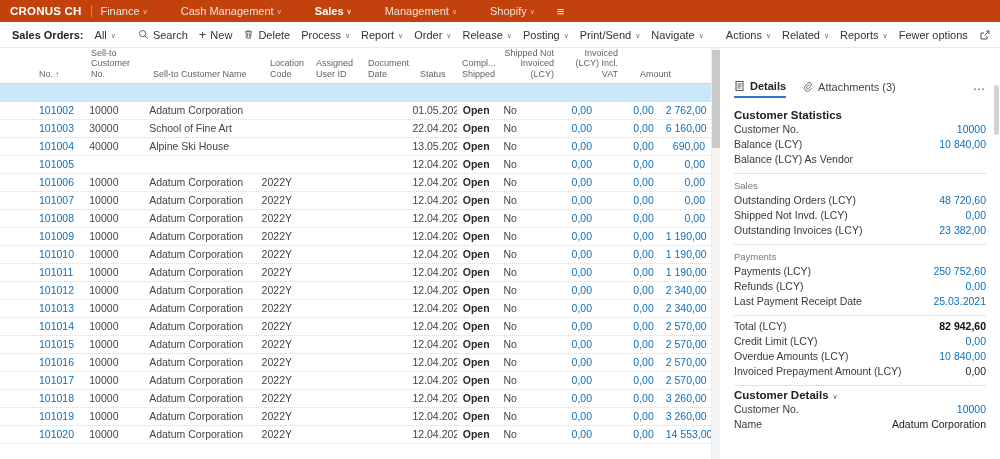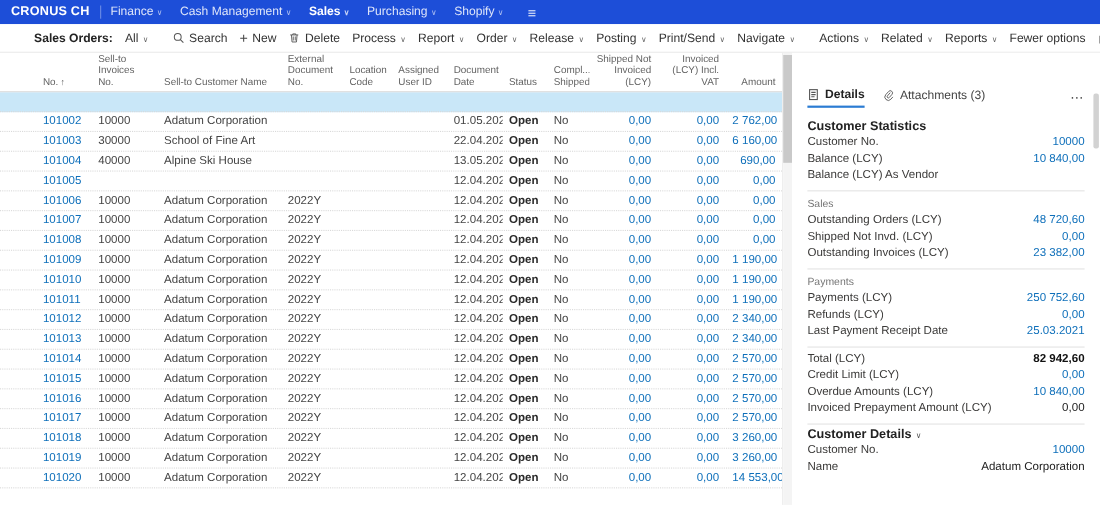--- a/index.html
+++ b/index.html
@@ -1,33 +1,33 @@
 <!DOCTYPE html>
 <html><head>
 <meta charset="utf-8">
 <style>
   * { box-sizing: border-box; margin: 0; padding: 0; }
   html,body { width:1000px; height:459px; overflow:hidden; background:#fff;
     font-family:"Liberation Sans", sans-serif; color:#333; }
 
   
-  .topbar { height:22px; background:#1d4ed8; color:#fff; display:flex; align-items:center;
+  .topbar { height:22px; background:#c2410c; color:#fff; display:flex; align-items:center;
     padding:0 10px; font-size:11px; }
   .company { font-weight:700; font-size:11.5px; letter-spacing:.2px; margin-right:10px; white-space:nowrap; }
   .top-div { width:1px; height:12px; background:rgba(255,255,255,.35); margin:0 8px 0 0; }
-  .nav { display:flex; align-items:center; gap:16px; }
+  .nav { display:flex; align-items:center; gap:33px; }
   .nav-item { display:flex; align-items:center; gap:3px; opacity:.85; white-space:nowrap; cursor:default; }
   .nav-item.active { opacity:1; font-weight:700; }
   .caret { font-size:7px; opacity:.75; position:relative; top:1px; }
   .hamburger { margin-left:22px; font-size:13px; opacity:.9; letter-spacing:-1px; }
 
   
   .toolbar { height:26px; display:flex; align-items:center; gap:11px; padding:0 10px 0 12px;
     border-bottom:1px solid #eaeaea; font-size:11px; color:#333; background:#fff; }
-  .tb-label { font-weight:600; color:#222; white-space:nowrap;margin-left:19px; }
+  .tb-label { font-weight:600; color:#222; white-space:nowrap; }
   .tb-item { display:flex; align-items:center; gap:4px; white-space:nowrap; cursor:default; }
   .tb-item svg { display:block; }
   .tb-divider { width:1px; height:14px; background:#ddd; }
   .tb-menus { display:flex; align-items:center; gap:11px; }
   .plus { font-size:13px; line-height:1; color:#444; }
   .tb-right { margin-left:auto; display:flex; align-items:center; gap:11px; }
 
   
   .content { display:flex; height:411px; }
   .grid-area { width:712px; border-right:1px solid #ededed; display:flex; flex-direction:column; overflow:hidden; }
@@ -95,21 +95,21 @@
       </span>
       <span class="nav-item">
         <span>Cash Management</span>
         <span class="caret">∨</span>
       </span>
       <span class="nav-item active">
         <span>Sales</span>
         <span class="caret">∨</span>
       </span>
       <span class="nav-item">
-        <span>Purchasing</span>
+        <span>Management</span>
         <span class="caret">∨</span>
       </span>
       <span class="nav-item">
         <span>Shopify</span>
         <span class="caret">∨</span>
       </span>
     </div>
   <span class="hamburger">≡</span>
 </div>
 
@@ -196,23 +196,22 @@
       </span>
 
   </div>
 </div>
 
 <div class="content">
 
   <div class="grid-area">
     <div class="grid-header" id="grid-header">
         <div class="hc c0"><span>No.</span><span class="sort">↑</span></div>
-        <div class="hc c1"><span>Sell-to Invoices No.</span></div>
+        <div class="hc c1"><span>Sell-to Customer No.</span></div>
         <div class="hc c2"><span>Sell-to Customer Name</span></div>
-        <div class="hc c3"><span>External Document No.</span></div>
         <div class="hc c4"><span>Location Code</span></div>
         <div class="hc c5"><span>Assigned User ID</span></div>
         <div class="hc c6"><span>Document Date</span></div>
         <div class="hc c7"><span>Status</span></div>
         <div class="hc c8"><span>Compl... Shipped</span></div>
         <div class="hc c9"><span>Amount Shipped Not Invoiced (LCY)</span></div>
         <div class="hc c10"><span>Amount Shipped Not Invoiced (LCY) Incl. VAT</span></div>
         <div class="hc c11"><span>Amount</span></div>
       </div>
     <div class="grid-body" id="grid-body">

